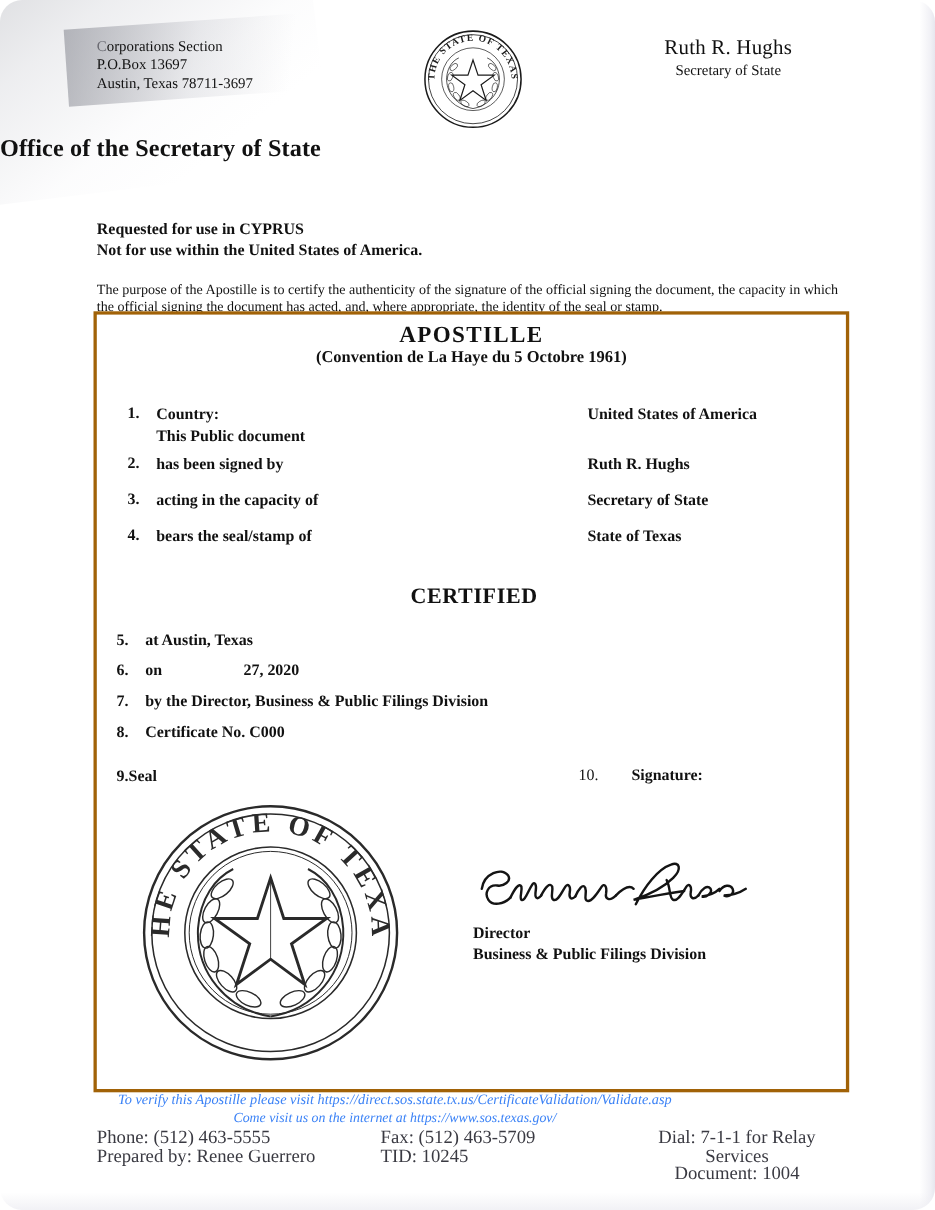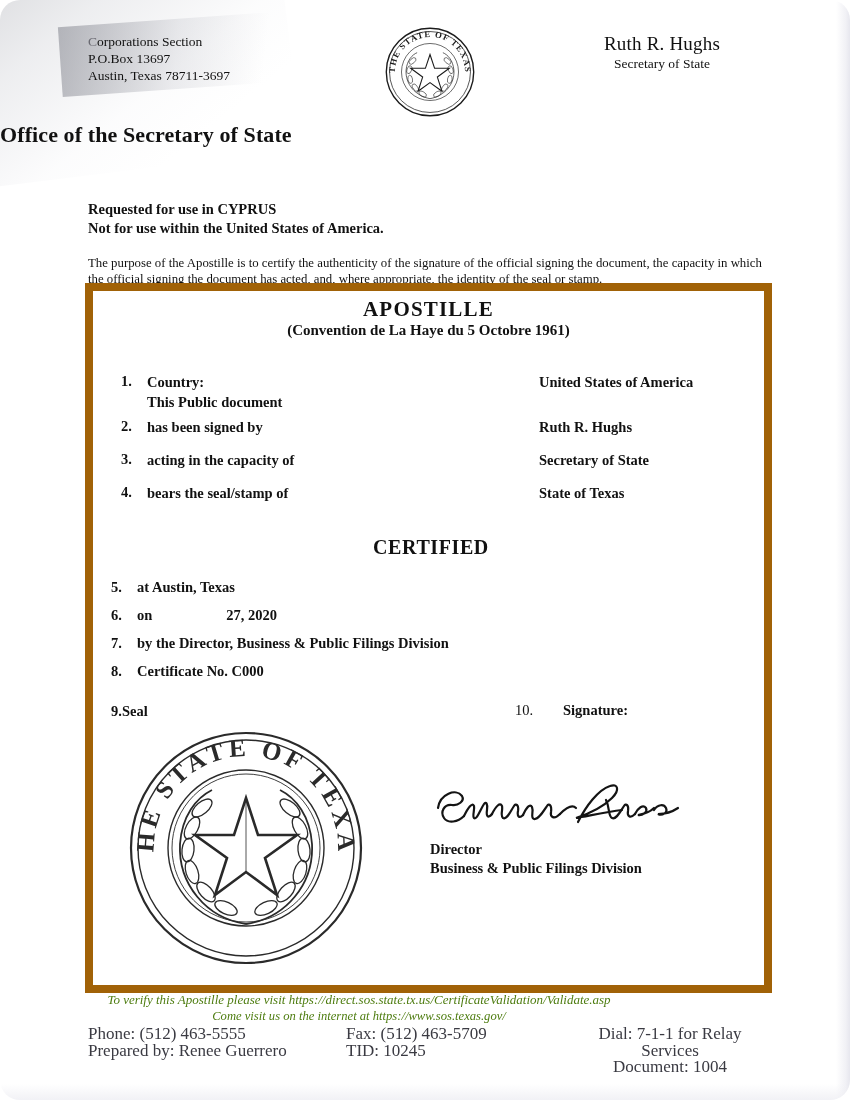--- a/index.html
+++ b/index.html
@@ -122,21 +122,21 @@
     text-align: left;
   }
 
   
   .box {
     position: absolute;
     left: 85px;
     top: 283px;
     width: 687px;
     height: 710px;
-    border: 8px solid #a16207;
+    border: 3px solid #a16207;
     box-sizing: border-box;
   }
   .apostille-title {
     position: absolute;
     left: 0;
     top: 6px;
     width: 100%;
     text-align: center;
     font-size: 21px;
     font-weight: bold;
@@ -222,20 +222,21 @@
   .row2 .date-gap {
     display: inline-block;
     width: 74px;
   }
 
   .sig-row {
     position: relative;
     display: flex;
     padding: 0 0 0 18px;
     margin-top: 22px;
+    gap: 16px;
   }
   .sig-row .seal-col {
     flex: 0 0 404px;
   }
   .sig-row .sign-col {
     flex: 1 1 auto;
     display: flex;
   }
   .sig-row .num {
     width: 26px;
@@ -279,21 +280,21 @@
   
   .verify {
     position: absolute;
     left: 0;
     top: 991px;
     width: 718px;
     text-align: center;
     font-style: italic;
     font-size: 13px;
     line-height: 17px;
-    color: #4d7c0f;
+    color: #3b82f6;
   }
   .verify .l2 { font-size: 12.6px; }
 
   .footer {
     position: absolute;
     left: 88px;
     top: 1026px;
     width: 676px;
     display: flex;
     color: #3a3a42;

